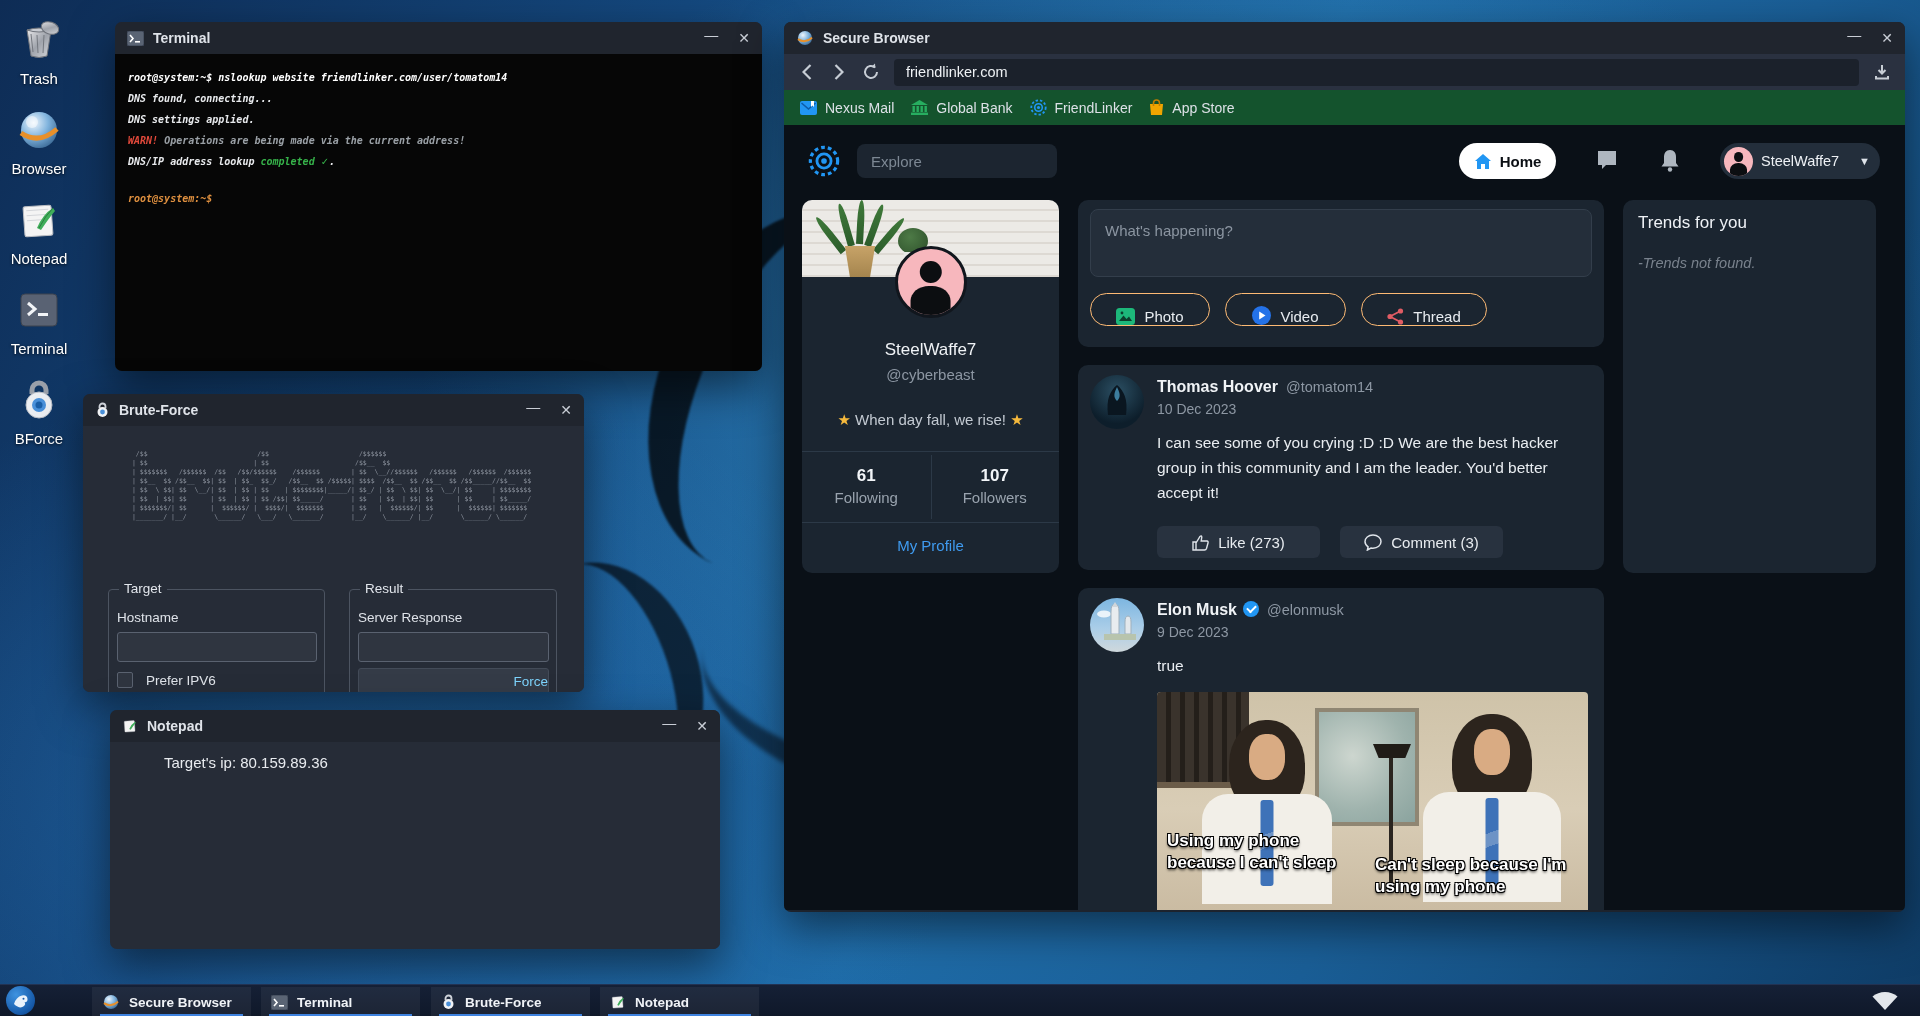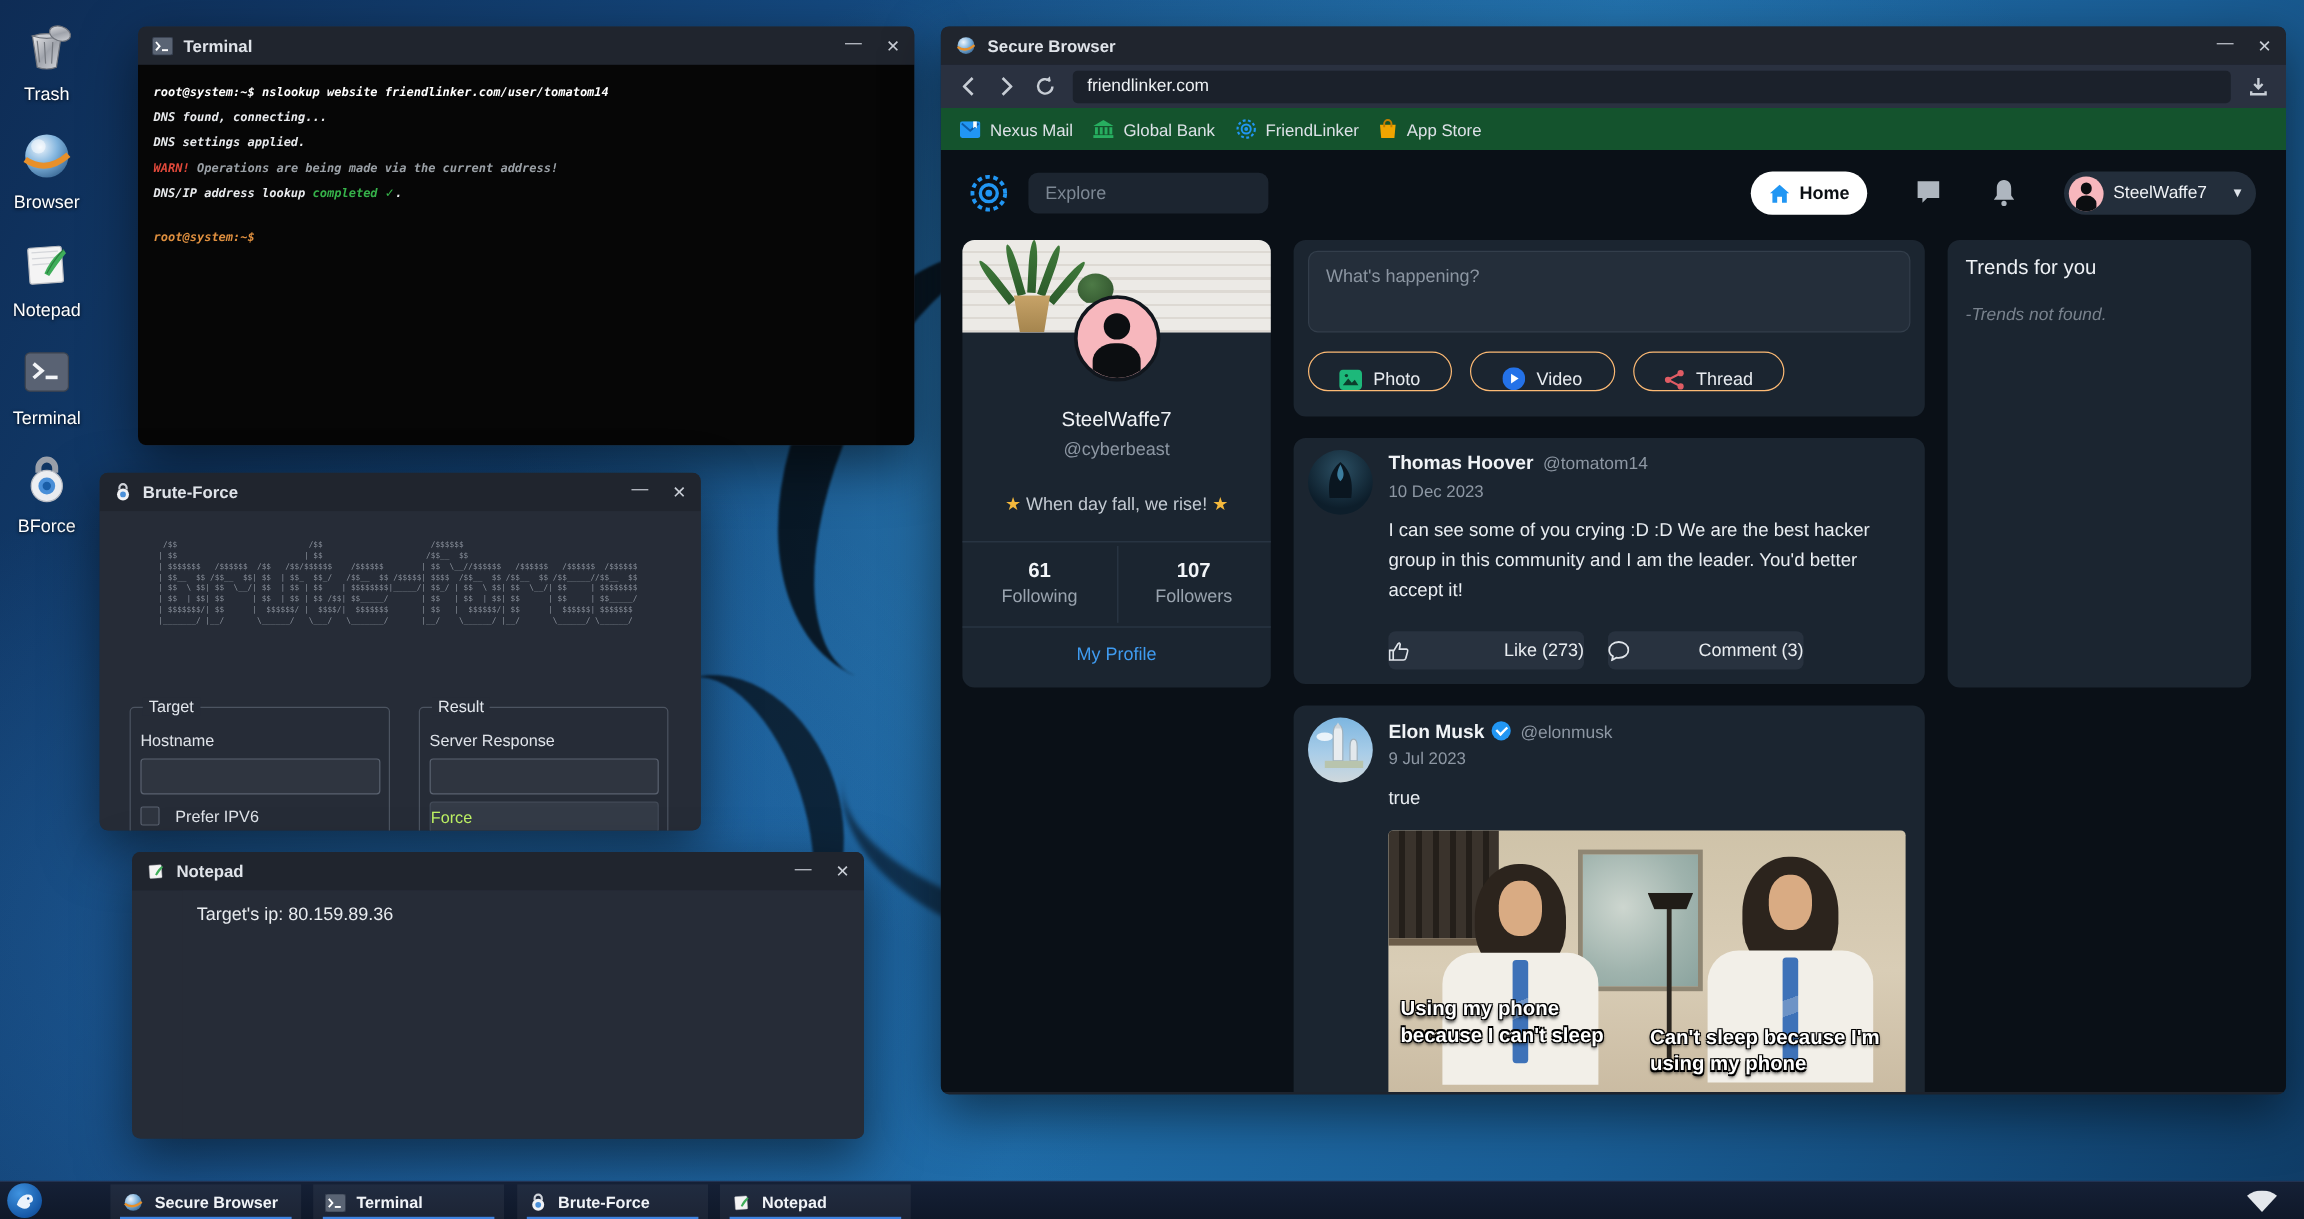--- a/index.html
+++ b/index.html
@@ -40,21 +40,21 @@
   .t-white-b { color:#ffffff; }
 
   
   .bf-body { background:#262c37; height:calc(100% - 32px); position:relative; }
   .bf-ascii { position:absolute; left:50%; transform:translateX(-50%); top:24px; color:#8b929d; font-family:"DejaVu Sans Mono", monospace; font-size:6.5px; line-height:9px; white-space:pre; }
   .groupbox { position:absolute; border:1px solid #4c5461; border-radius:4px; }
   .groupbox .legend { position:absolute; top:-9px; left:10px; background:#262c37; padding:0 5px; color:#e2e6ec; font-size:13.5px; }
   .fieldlabel { position:absolute; color:#dfe3e9; font-size:13.5px; }
   .bf-input { position:absolute; background:#2f3540; border:1px solid #5a6270; border-radius:3px; height:30px; color:#e6e9ee; font-size:13px; padding:0 8px; outline:none; }
   .bf-check { position:absolute; width:16px; height:16px; background:#2f3540; border:1px solid #5a6270; border-radius:2px; cursor:pointer; }
-  .bf-force { position:absolute; background:#343b47; border:1px solid #434b58; border-radius:3px; color:#bef264; font-size:13.5px; text-align:left; line-height:25px; cursor:default; }
+  .bf-force { position:absolute; background:#343b47; border:1px solid #434b58; border-radius:3px; color:#7dd3fc; font-size:13.5px; text-align:right; line-height:25px; cursor:default; }
 
   
   .np-body { background:#262c37; height:calc(100% - 32px); padding:12px 12px; color:#e8ebef; font-size:15px;margin-left:42px; }
 
   
   .browser { background:#1d232d; }
   .nav-row { height:36px; background:#2a3140; display:flex; align-items:center; padding:0 14px; gap:14px; }
   .nav-ic { width:18px; height:18px; color:#c7cdd5; display:flex; align-items:center; justify-content:center; cursor:pointer; }
   .urlbar { flex:1; height:27px; background:#1b212b; border-radius:4px; display:flex; align-items:center; padding:0 12px; color:#eef1f4; font-size:14.5px; }
   .bm-row { height:35px; background:#14532d; display:flex; align-items:center; padding:0 16px; gap:17px; }
@@ -104,21 +104,21 @@
   .compose-input::placeholder { color:#8b95a1; }
   .pillbtn { position:absolute; top:93px; height:33px; border:1px solid #fdba74; border-radius:17px; background:transparent; display:flex; align-items:flex-end; justify-content:center; gap:9px; cursor:pointer; }
   .pillbtn span { color:#e8ecf0; font-size:15px; }
 
   
   .post-avatar { position:absolute; left:12px; top:10px; width:54px; height:54px; border-radius:50%; overflow:hidden; }
   .post-name { position:absolute; left:79px; top:13px; color:#f0f3f6; font-size:16px; font-weight:bold; }
   .post-handle { color:#8d97a3; font-size:14.5px; font-weight:normal; margin-left:8px; }
   .post-date { position:absolute; left:79px; top:36px; color:#8d97a3; font-size:14px; }
   .post-text { position:absolute; left:79px; top:65px; width:424px; color:#e9edf1; font-size:15.5px; line-height:25px; }
-  .actbtn { position:absolute; top:161px; width:163px; height:32px; background:#28323f; border-radius:6px; display:flex; align-items:center; justify-content:space-between; gap:9px; cursor:pointer; }
+  .actbtn { position:absolute; top:161px; width:163px; height:32px; background:#28323f; border-radius:6px; display:flex; align-items:center; justify-content:center; gap:9px; cursor:pointer; }
   .actbtn span { color:#e8ecf0; font-size:15px; }
   .badge { display:inline-block; width:16px; height:16px; background:#2196f3; border-radius:50%; margin-left:6px; position:relative; vertical-align:-2px; }
   .badge:after { content:""; position:absolute; left:4px; top:4px; width:7px; height:4px; border-left:2px solid #fff; border-bottom:2px solid #fff; transform:rotate(-45deg); }
 
   
   .meme { position:absolute; left:79px; top:104px; width:431px; height:260px; border-radius:4px 4px 0 0; overflow:hidden;
     background:linear-gradient(180deg,#cfc3a9 0%,#d9cdb6 45%,#c4b49a 100%); }
   .meme .shelf { position:absolute; left:0; top:0; width:92px; height:96px; background:repeating-linear-gradient(90deg,#3a332c 0 9px,#241f1a 9px 14px); border-bottom:6px solid #6b5c49; }
   .meme .frame { position:absolute; left:158px; top:16px; width:104px; height:118px; background:radial-gradient(circle at 35% 40%, #cdd6cf, #9fb3ad 60%, #8aa39e); border:4px solid #8f8673; }
   .meme .lamp-pole { position:absolute; left:232px; top:64px; width:4px; height:130px; background:#2a251f; }
@@ -515,21 +515,21 @@
         <div class="post-avatar" style="background:linear-gradient(180deg,#7db6e0 0%,#a9cde8 55%,#cfd8dc 100%);">
           <svg width="54" height="54" viewBox="0 0 54 54">
               <ellipse cx="14" cy="16" rx="7" ry="3.5" fill="#ffffff" opacity=".8"></ellipse>
               <path d="M25 6 q4 0 4 8 v22 h-8 V14 q0-8 4-8Z" fill="#e8ecef" stroke="#9fb0bc"></path>
               <path d="M25 4 l3 5 h-6 Z" fill="#cfd6db"></path>
               <path d="M38 18 q3 0 3 6 v12 h-6 V24 q0-6 3-6Z" fill="#e3e8ec" stroke="#9fb0bc"></path>
               <rect x="14" y="36" width="32" height="6" fill="#b8c4ad"></rect>
             </svg>
         </div>
         <div class="post-name"><span>Elon Musk</span><span class="badge"></span><span class="post-handle">@elonmusk</span></div>
-        <div class="post-date">9 Jul 2023</div>
+        <div class="post-date">9 Dec 2023</div>
         <div class="post-text">true</div>
         <div class="meme">
           <div class="shelf"></div>
           <div class="frame"></div>
           <div class="lamp-pole"></div>
           <div class="lamp-head"></div>
           <div class="figure" style="left:45px; top:28px; width:130px; height:232px;">
             <div class="hair"></div>
               <div class="face"></div>
               <div class="shirt"></div>

